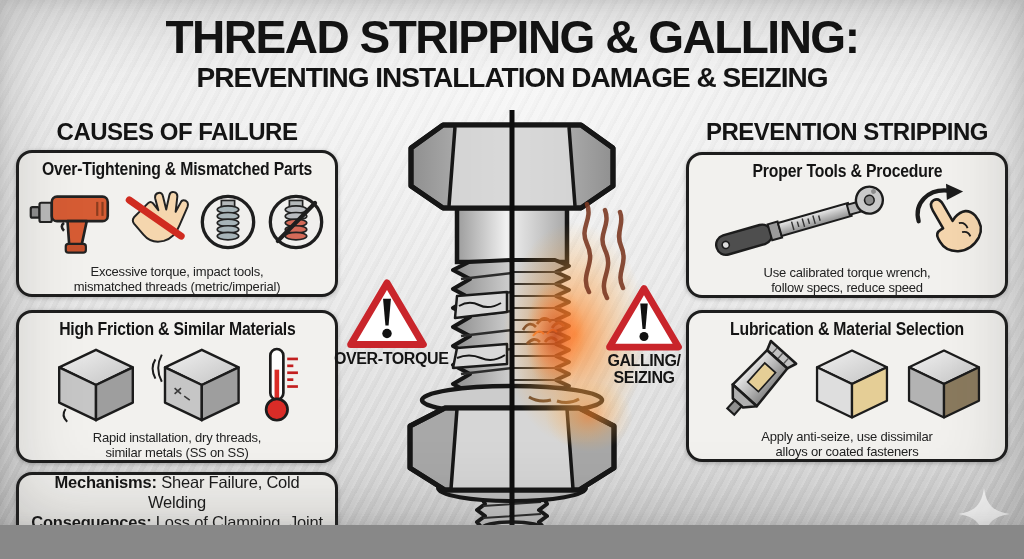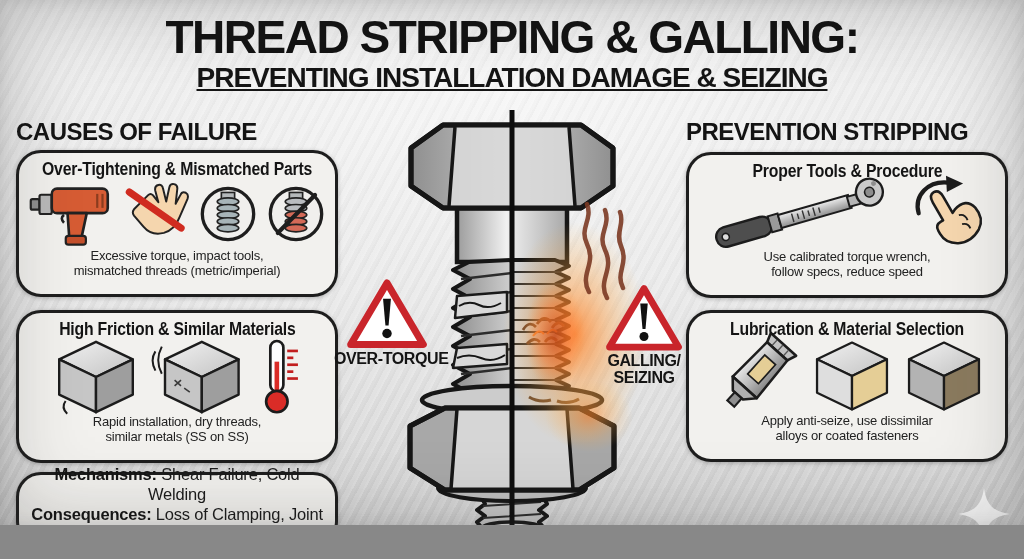--- a/index.html
+++ b/index.html
@@ -15,34 +15,34 @@
       rgba(150,150,150,.12) 5px 7px, rgba(255,255,255,.30) 7px 11px);
   }
   .vignette{position:absolute;inset:0;pointer-events:none;
     box-shadow:inset 0 0 80px rgba(50,50,50,.28), inset 0 0 14px rgba(110,110,110,.15);}
   .title-main{
     position:absolute;top:10px;left:0;width:100%;text-align:center;margin:0;
     font-size:46px;font-weight:800;letter-spacing:-1.5px;color:#121212;white-space:nowrap;
   }
   .title-sub{
     position:absolute;top:62px;left:0;width:100%;text-align:center;margin:0;
-    font-size:28px;font-weight:800;letter-spacing:-1px;color:#151515;white-space:nowrap;text-decoration:underline;
+    font-size:28px;font-weight:800;letter-spacing:-1px;color:#151515;white-space:nowrap;
   }
   .section-heading{
-    position:absolute;top:118px;width:322px;
+    position:absolute;top:118px;width:322px;text-align:center;
     font-size:24px;font-weight:800;letter-spacing:-.5px;color:#141414;white-space:nowrap;
   }
   .section-heading.left{left:16px;}
   .section-heading.right{left:686px;}
   .panel{
     position:absolute;width:322px;box-sizing:border-box;
-    background:#f2f1ee;border:3px solid #1d1d1d;border-radius:25px;
+    background:#f2f1ee;border:3px solid #1d1d1d;border-radius:16px;
     box-shadow:0 1px 4px rgba(0,0,0,.25);
     display:flex;flex-direction:column;align-items:center;justify-content:space-between;
-    padding:6px 10px 16px;
+    padding:6px 10px 0;
   }
   .pL{left:16px;} .pR{left:686px;}
   .box-title{
     font-size:17.5px;font-weight:800;letter-spacing:-.2px;white-space:nowrap;
     transform:scaleX(.9);transform-origin:center;color:#141414;
   }
   .icon-row{display:flex;align-items:center;justify-content:center;gap:10px;flex:1;min-height:0;}
   .box-desc{
     font-size:13px;line-height:1.17;text-align:center;white-space:pre-line;color:#222;
     letter-spacing:-.2px;

